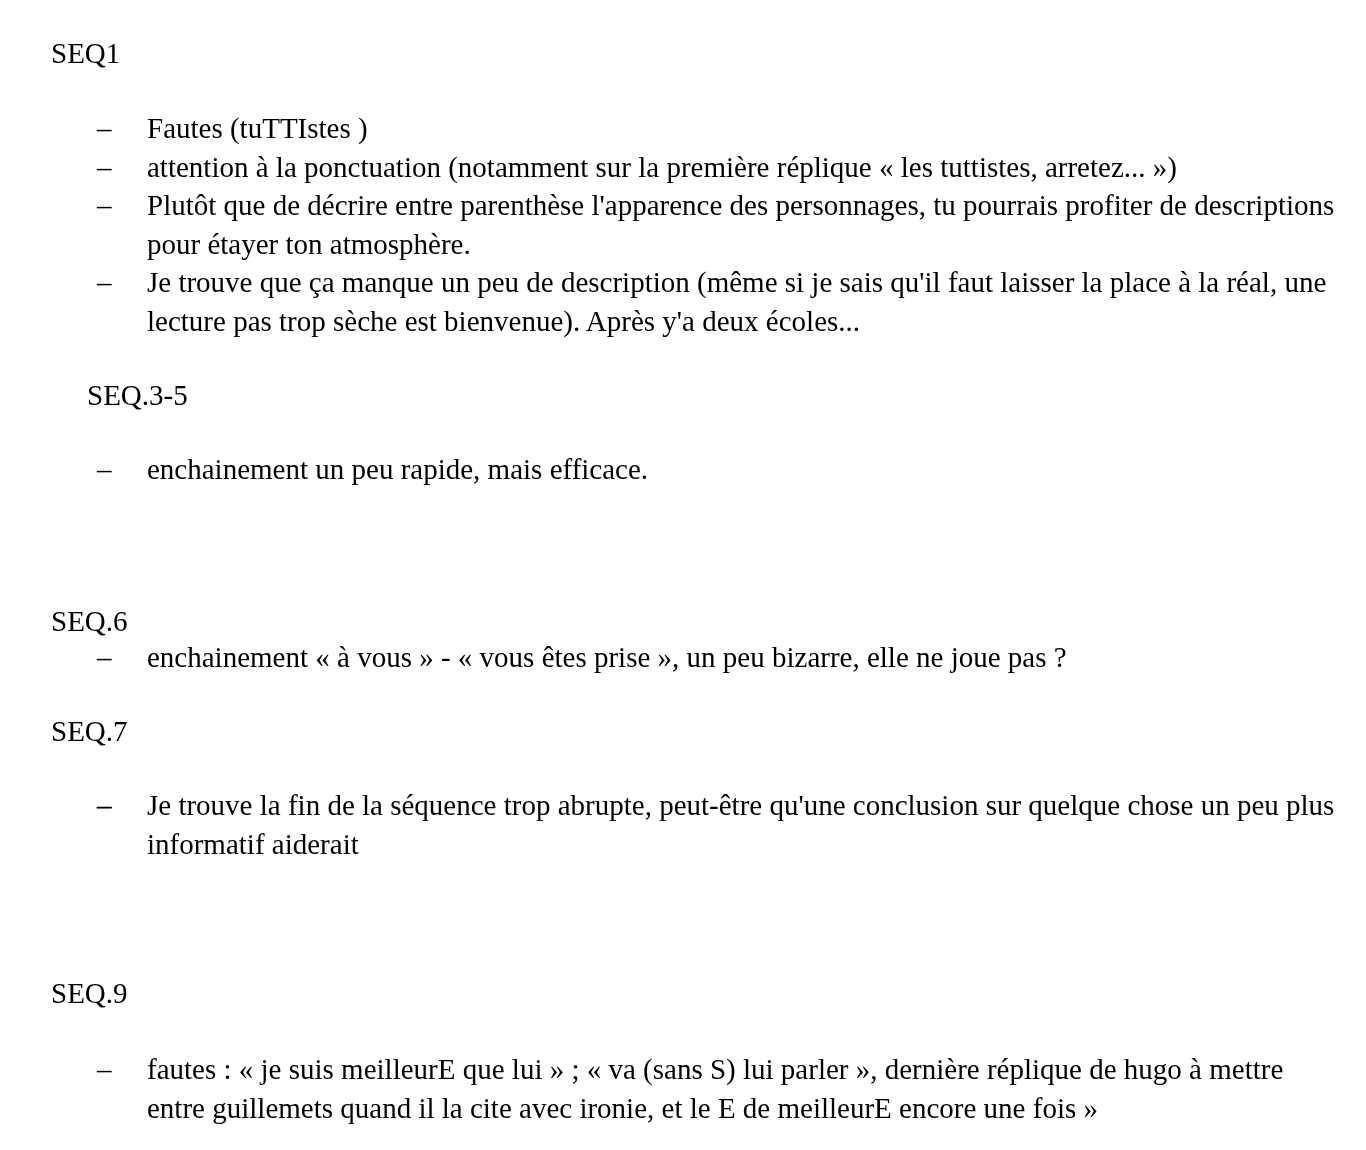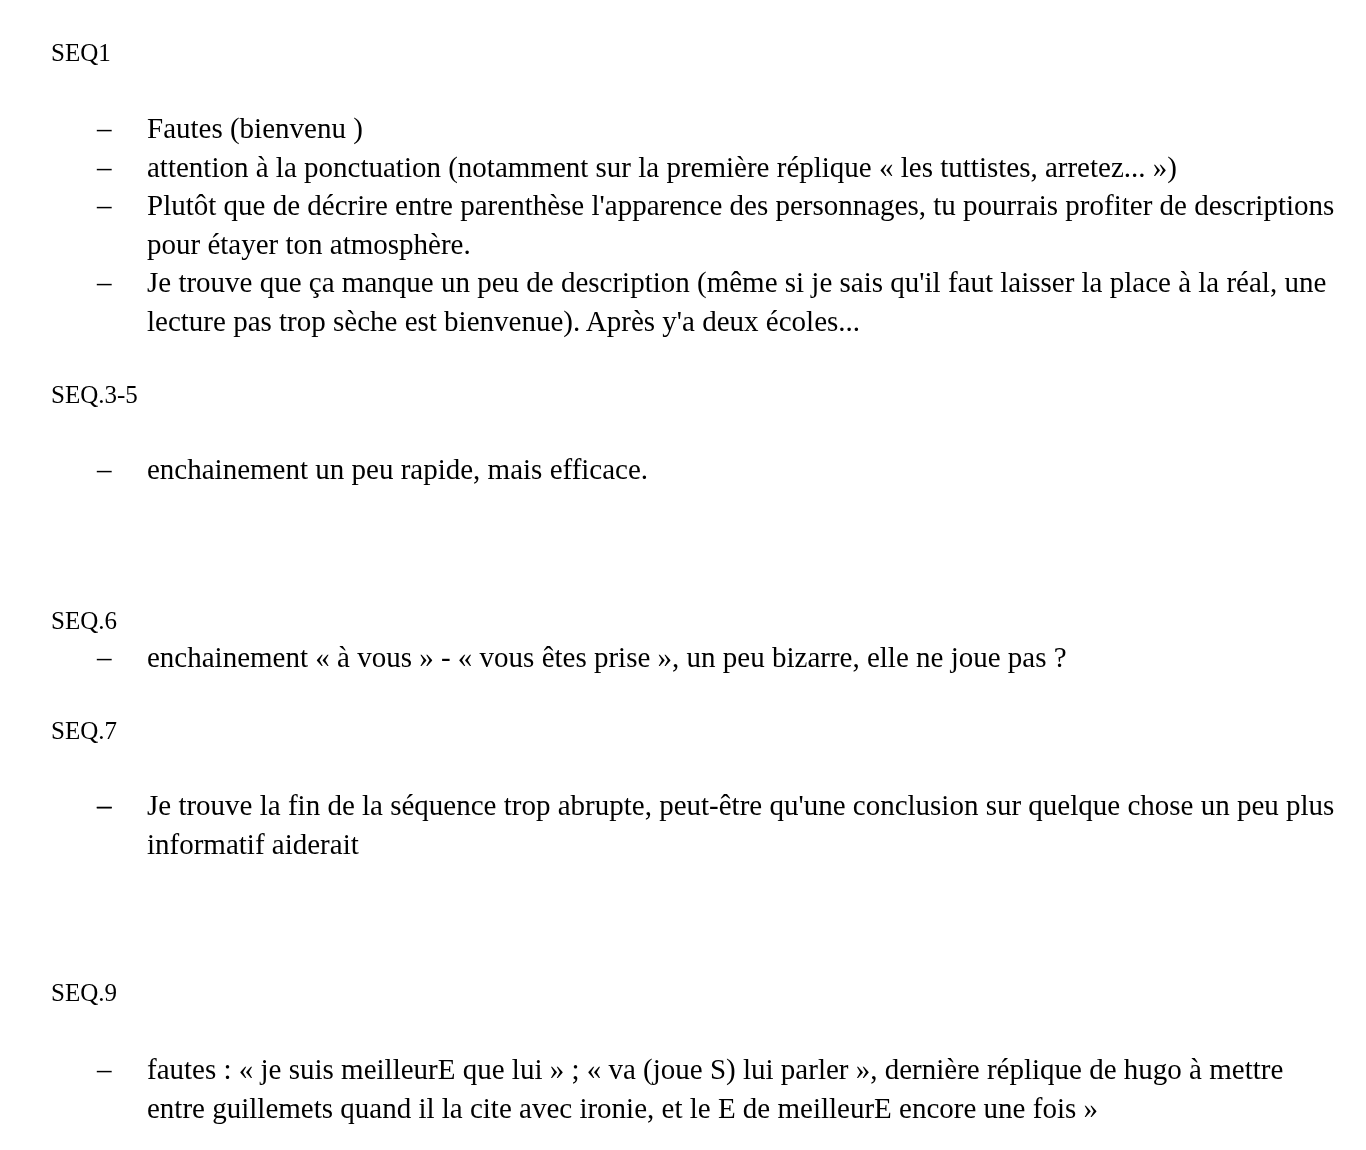--- a/index.html
+++ b/index.html
@@ -26,21 +26,21 @@
     .section {
       position: absolute;
       left: 0;
       width: 1366px;
     }
     .heading {
       position: absolute;
       left: 51px;
       margin: 0;
       font-weight: normal;
-      font-size: 25px;
+      font-size: 29px;
       line-height: 38px;
       white-space: nowrap;
       text-align: center;
     }
     ul.items {
       position: absolute;
       left: 0;
       margin: 0;
       padding: 0;
       list-style: none;
@@ -65,39 +65,39 @@
 </head>
 <body>
 
 <div class="doc">
 
   <div class="section" style="top:0;">
     <h2 class="heading" style="top:34px;">SEQ1</h2>
     <ul class="items" style="top:109px;">
       <li class="item">
         <span class="dash">–</span>
-        <span class="item-text">Fautes (bienvenu )</span>
+        <span class="item-text">Fautes (tuTTIstes )</span>
       </li>
       <li class="item">
         <span class="dash">–</span>
         <span class="item-text">attention à la ponctuation (notamment sur la première réplique « les tuttistes, arretez... »)</span>
       </li>
       <li class="item">
         <span class="dash">–</span>
         <span class="item-text">Plutôt que de décrire entre parenthèse l'apparence des personnages, tu pourrais profiter de descriptions pour étayer ton atmosphère.</span>
       </li>
       <li class="item">
         <span class="dash">–</span>
         <span class="item-text">Je trouve que ça manque un peu de description (même si je sais qu'il faut laisser la place à la réal, une lecture pas trop sèche est bienvenue). Après y'a deux écoles...</span>
       </li>
     </ul>
   </div>
 
   <div class="section" style="top:0;">
-    <h2 class="heading" style="top:376px;">SEQ.3-5</h2>
+    <h2 class="heading" style="top:376px;margin-left:36px;">SEQ.3-5</h2>
     <ul class="items" style="top:450px;">
       <li class="item">
         <span class="dash">–</span>
         <span class="item-text">enchainement un peu rapide, mais efficace.</span>
       </li>
     </ul>
   </div>
 
   <div class="section" style="top:0;">
     <h2 class="heading" style="top:562px;margin-top:40px;">SEQ.6</h2>
@@ -120,18 +120,18 @@
         <span class="item-text">Je trouve la fin de la séquence trop abrupte, peut-être qu'une conclusion sur quelque chose un peu plus informatif aiderait</span>
       </li>
     </ul>
   </div>
 
   <div class="section" style="top:0;">
     <h2 class="heading" style="top:974px;">SEQ.9</h2>
     <ul class="items" style="top:1050px;">
       <li class="item">
         <span class="dash">–</span>
-        <span class="item-text">fautes : « je suis meilleurE que lui » ; « va (joue S) lui parler », dernière réplique de hugo à mettre entre guillemets quand il la cite avec ironie, et le E de meilleurE encore une fois »</span>
+        <span class="item-text">fautes : « je suis meilleurE que lui » ; « va (sans S) lui parler », dernière réplique de hugo à mettre entre guillemets quand il la cite avec ironie, et le E de meilleurE encore une fois »</span>
       </li>
     </ul>
   </div>
 
 </div>
 
 </body></html>

